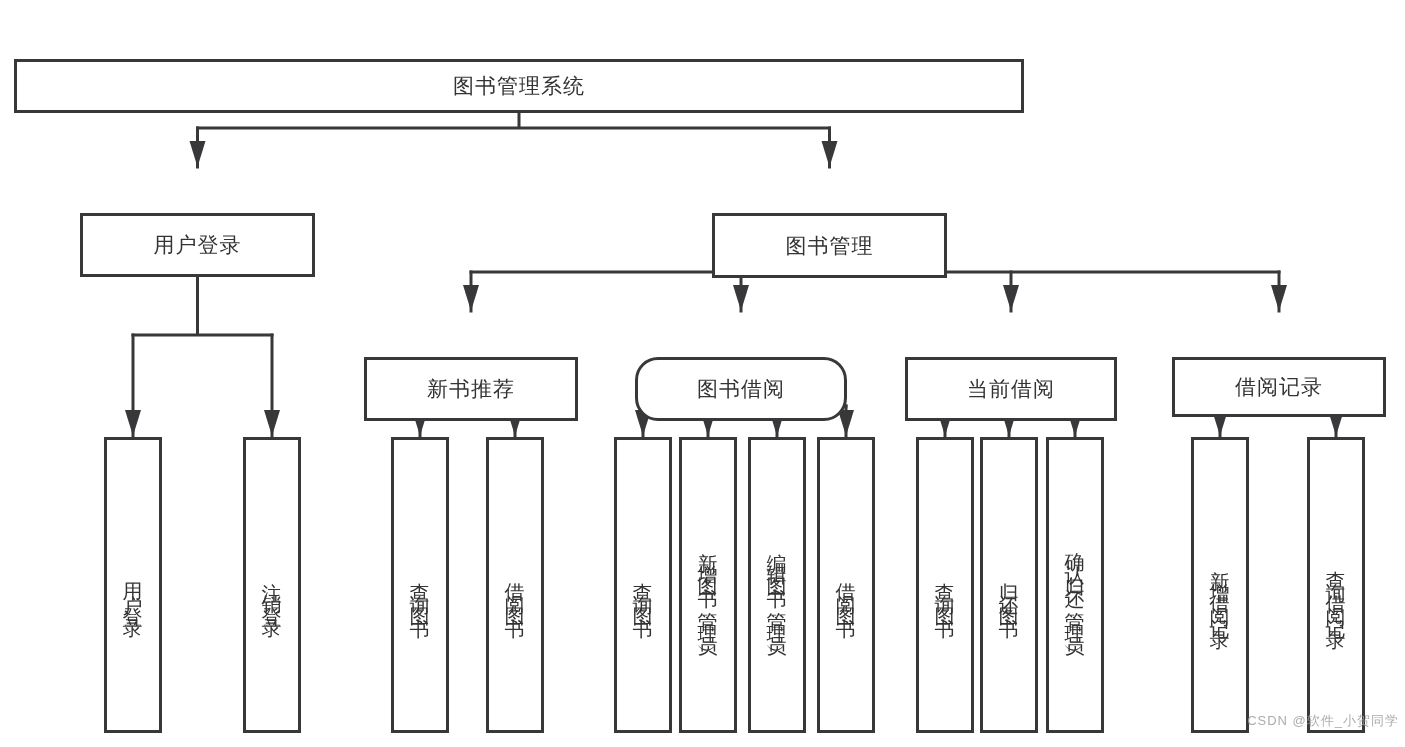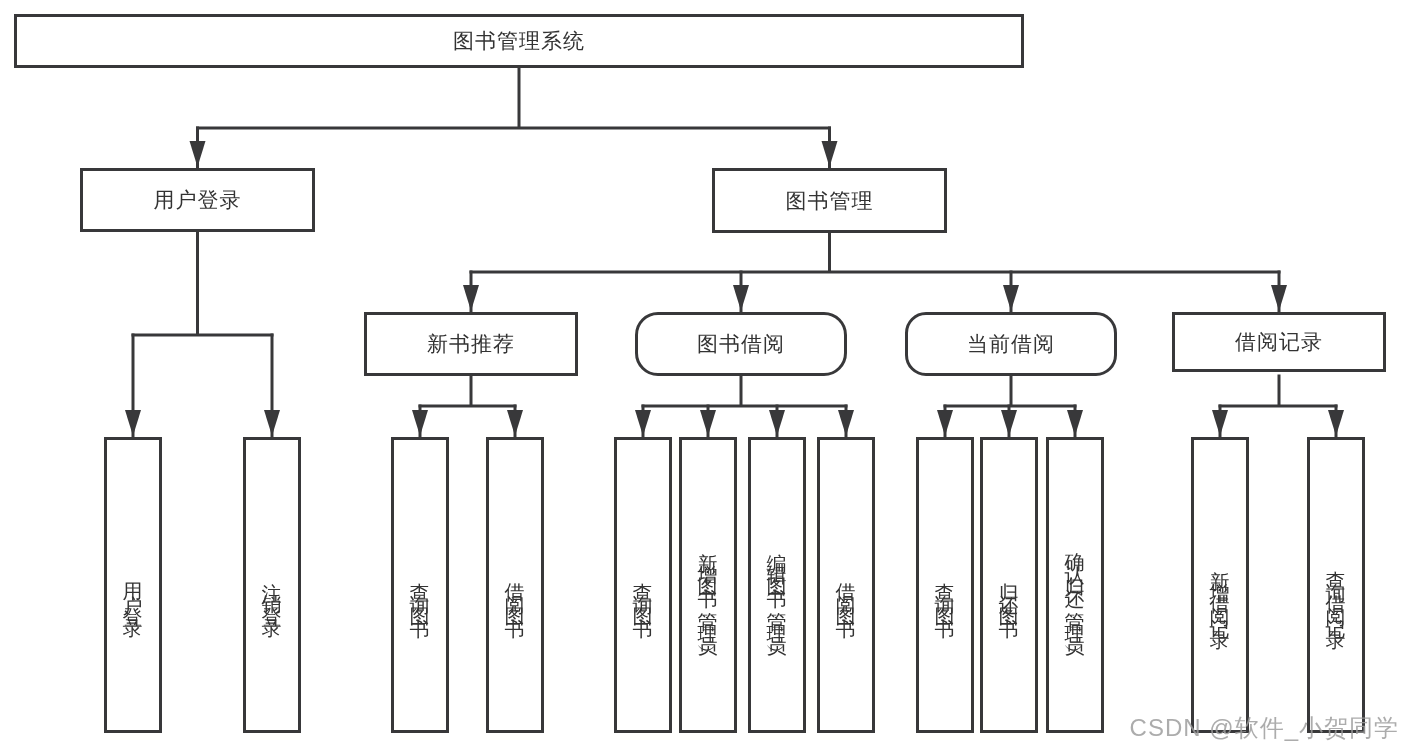--- a/index.html
+++ b/index.html
@@ -20,35 +20,35 @@
   .node {
     position: absolute;
     box-sizing: border-box;
     border: 3px solid #38383a;
     background: #ffffff;
     display: flex;
     align-items: center;
     justify-content: center;
     color: #333333;
   }
-  .h-node { font-size: 21px; letter-spacing: 1px; }
+  .h-node { font-size: 21px; letter-spacing: 1px; margin-top: 45px; }
   .v-node span {
     writing-mode: vertical-rl;
     text-orientation: mixed;
     font-size: 20px;
     line-height: 1;
     letter-spacing: 12px;
     margin-bottom: -12px;
     white-space: nowrap;
   }
   .watermark {
     position: absolute;
     top: 712px;
     right: 6px;
-    font-size: 24px;
+    font-size: 13px;
     color: rgba(158, 158, 158, 0.85);
     letter-spacing: 1px;
     white-space: nowrap;
   }
 </style>
 </head>
 <body>
 
 <div class="canvas">
 
@@ -95,21 +95,21 @@
     </g>
   </svg>
 
   <div class="node h-node" style="left:14px; top:14px; width:1010px; height:54px;">图书管理系统</div>
 
   <div class="node h-node" style="left:80px; top:168px; width:235px; height:64px;">用户登录</div>
   <div class="node h-node" style="left:712px; top:168px; width:235px; height:65px;">图书管理</div>
 
   <div class="node h-node" style="left:364px; top:312px; width:214px; height:64px;">新书推荐</div>
   <div class="node h-node" style="left:635px; top:312px; width:212px; height:64px;border-radius:23px;">图书借阅</div>
-  <div class="node h-node" style="left:905px; top:312px; width:212px; height:64px;border-radius:21px;">当前借阅</div>
+  <div class="node h-node" style="left:905px; top:312px; width:212px; height:64px;">当前借阅</div>
   <div class="node h-node" style="left:1172px; top:312px; width:214px; height:60px;">借阅记录</div>
 
   <div class="node v-node" style="left:104px; top:437px; width:58px; height:296px;">
     <span>用户登录</span>
   </div>
   <div class="node v-node" style="left:243px; top:437px; width:58px; height:296px;">
     <span>注销登录</span>
   </div>
 
   <div class="node v-node" style="left:391px; top:437px; width:58px; height:296px;">

